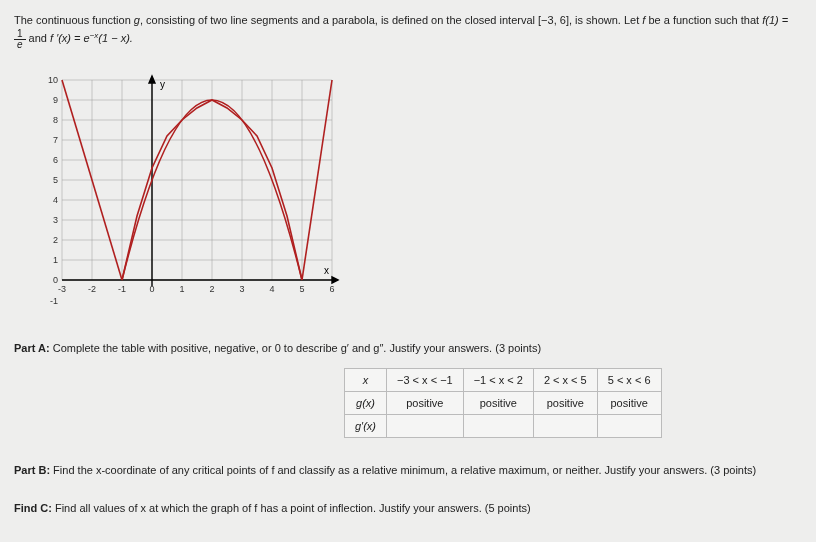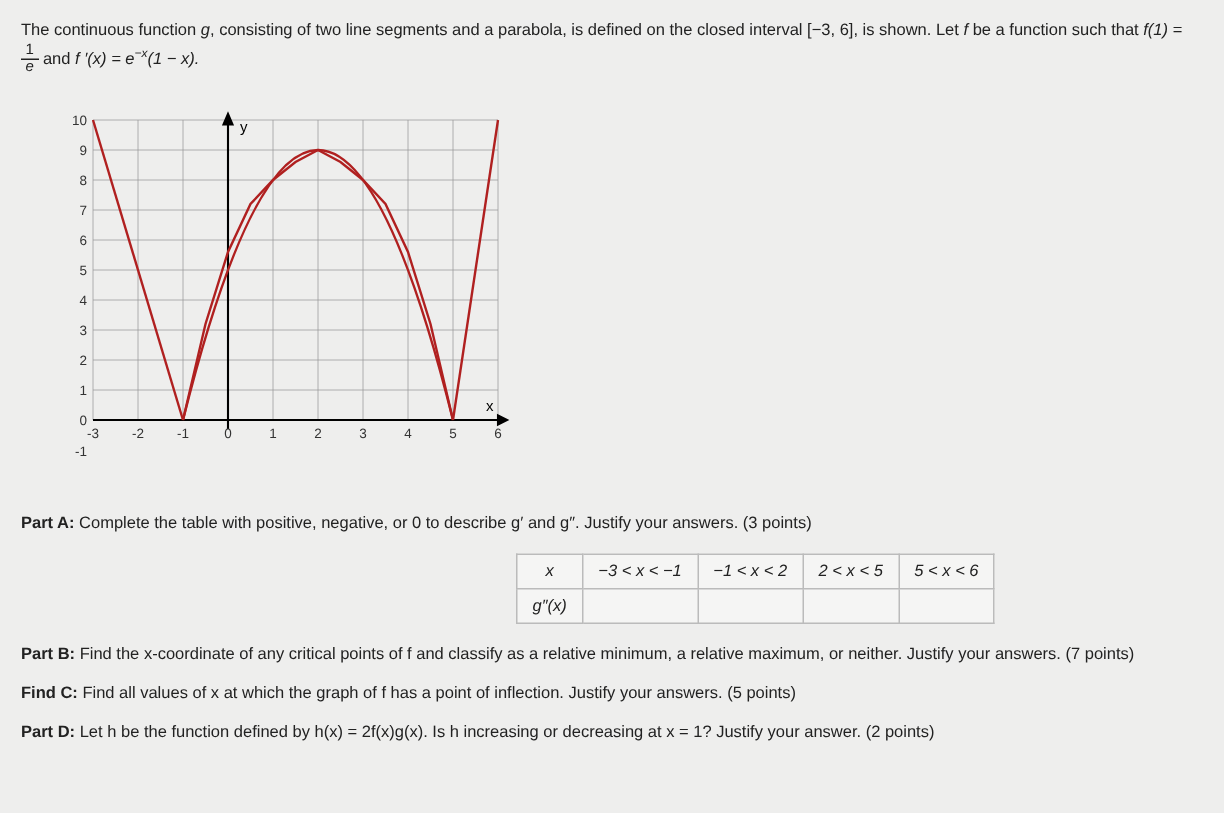--- a/index.html
+++ b/index.html
@@ -24,35 +24,34 @@
     font-size: 10px;
     line-height: 1;
   }
   .frac .num { display: block; border-bottom: 1px solid #222; padding: 0 3px; }
   .frac .den { display: block; padding: 0 3px; }
   .sup { font-size: 8px; vertical-align: super; }
 
   .graph-wrap { margin: 8px 0 30px 28px; }
   svg.graph { background: #eeeeed; }
 
-  .part { margin: 14px 0; }
+  .part { margin: 26px 0; }
   .part strong { font-weight: bold; }
 
   table.sign {
     border-collapse: collapse;
     margin: 14px 0 0 330px;
     font-size: 11px;
   }
   table.sign td, table.sign th {
     border: 1px solid #bbb;
     padding: 5px 10px;
     text-align: center;
     background: #f5f5f4;
     font-weight: normal;
-    font-style: italic;
   }
   table.sign .rowhdr { font-style: italic; }
 </style>
 </head>
 <body>
 
 <div class="intro">
   <span>The continuous function </span><span class="math-i">g</span><span>, consisting of two line segments and a parabola, is defined on the closed interval [−3, 6], is shown. Let </span><span class="math-i">f</span><span> be a function such that </span><span class="math-i">f(1) = </span><span class="frac"><span class="num">1</span><span class="den math-i">e</span></span><span> and </span><span class="math-i">f ′(x) = e</span><span class="sup math-i">−x</span><span class="math-i">(1 − x).</span>
 </div>
 
@@ -138,32 +137,39 @@
   <table class="sign">
     <tbody>
         <tr>
       <th class="rowhdr">x</th>
       <th>−3 &lt; x &lt; −1</th>
       <th>−1 &lt; x &lt; 2</th>
       <th>2 &lt; x &lt; 5</th>
       <th>5 &lt; x &lt; 6</th>
     </tr>
     <tr>
-      <td class="rowhdr">g″(x)</td>
+      <td class="rowhdr">g(x)</td>
+      <td>positive</td>
+      <td>positive</td>
+      <td>positive</td>
+      <td>positive</td>
+    </tr>
+    <tr>
+      <td class="rowhdr">g′(x)</td>
       <td></td>
       <td></td>
       <td></td>
       <td></td>
     </tr>
   </tbody>
     </table>
 </div>
 
 <div class="part">
-  <strong>Part B:</strong><span> Find the x-coordinate of any critical points of f and classify as a relative minimum, a relative maximum, or neither. Justify your answers. (7 points)</span>
+  <strong>Part B:</strong><span> Find the x-coordinate of any critical points of f and classify as a relative minimum, a relative maximum, or neither. Justify your answers. (3 points)</span>
 </div>
 
 <div class="part">
   <strong>Find C:</strong><span> Find all values of x at which the graph of f has a point of inflection. Justify your answers. (5 points)</span>
 </div>
 
 <div class="part">
   <strong>Part D:</strong><span> Let h be the function defined by h(x) = 2f(x)g(x). Is h increasing or decreasing at x = 1? Justify your answer. (2 points)</span>
 </div>
 

